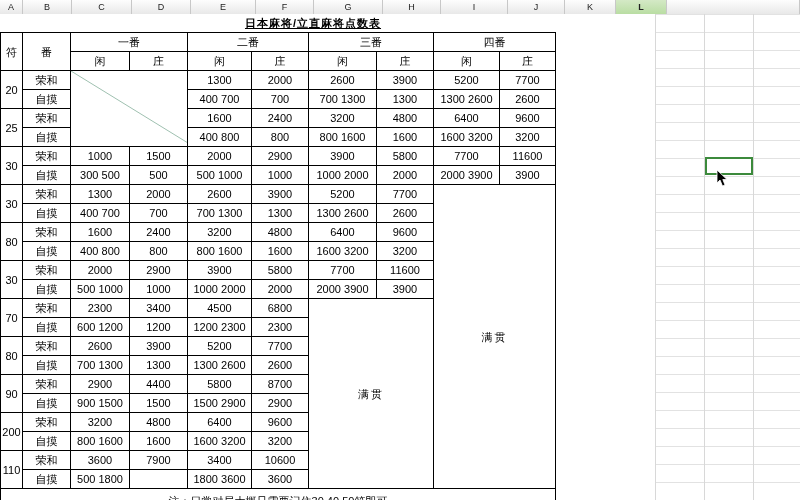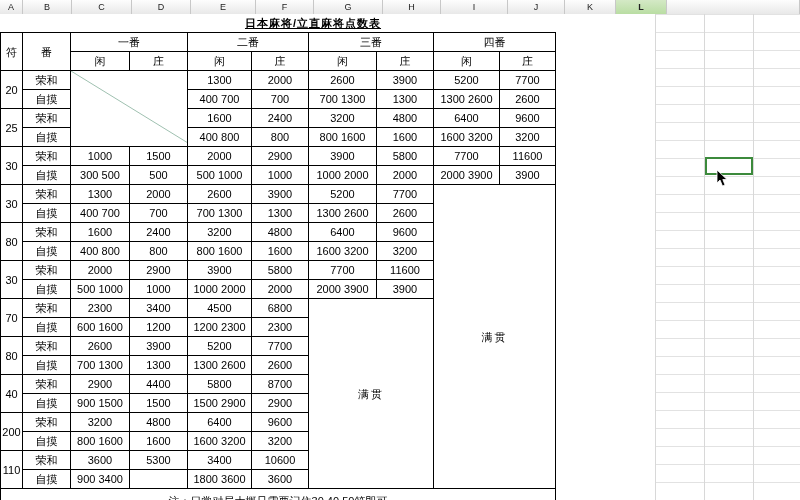--- a/index.html
+++ b/index.html
@@ -272,21 +272,21 @@
         <td class="rowhead" rowspan="2">70</td>
         <td class="hand">荣和</td>
         <td>2300</td>
         <td>3400</td>
         <td>4500</td>
         <td>6800</td>
         <td class="manga" colspan="2" rowspan="10">满贯</td>
       </tr>
       <tr>
         <td class="hand">自摸</td>
-        <td>600  1600</td>
+        <td>600  1200</td>
         <td>1200</td>
         <td>1200  2300</td>
         <td>2300</td>
       </tr>
 
       <tr>
         <td class="rowhead" rowspan="2">80</td>
         <td class="hand">荣和</td>
         <td>2600</td>
         <td>3900</td>
@@ -295,21 +295,21 @@
       </tr>
       <tr>
         <td class="hand">自摸</td>
         <td>700  1300</td>
         <td>1300</td>
         <td>1300  2600</td>
         <td>2600</td>
       </tr>
 
       <tr>
-        <td class="rowhead" rowspan="2">40</td>
+        <td class="rowhead" rowspan="2">90</td>
         <td class="hand">荣和</td>
         <td>2900</td>
         <td>4400</td>
         <td>5800</td>
         <td>8700</td>
       </tr>
       <tr>
         <td class="hand">自摸</td>
         <td>900  1500</td>
         <td>1500</td>
@@ -330,27 +330,27 @@
         <td>800  1600</td>
         <td>1600</td>
         <td>1600  3200</td>
         <td>3200</td>
       </tr>
 
       <tr>
         <td class="rowhead" rowspan="2">110</td>
         <td class="hand">荣和</td>
         <td>3600</td>
-        <td>5300</td>
+        <td>7900</td>
         <td>3400</td>
         <td>10600</td>
       </tr>
       <tr>
         <td class="hand">自摸</td>
-        <td>900  3400</td>
+        <td>500  1800</td>
         <td></td>
         <td>1800  3600</td>
         <td>3600</td>
       </tr>
 
       <tr>
         <td class="note" colspan="10" style="height:24px;line-height:24px">注：日常对局大概只需要记住30 40 50符即可</td>
       </tr>
     </tbody>
       </table>

